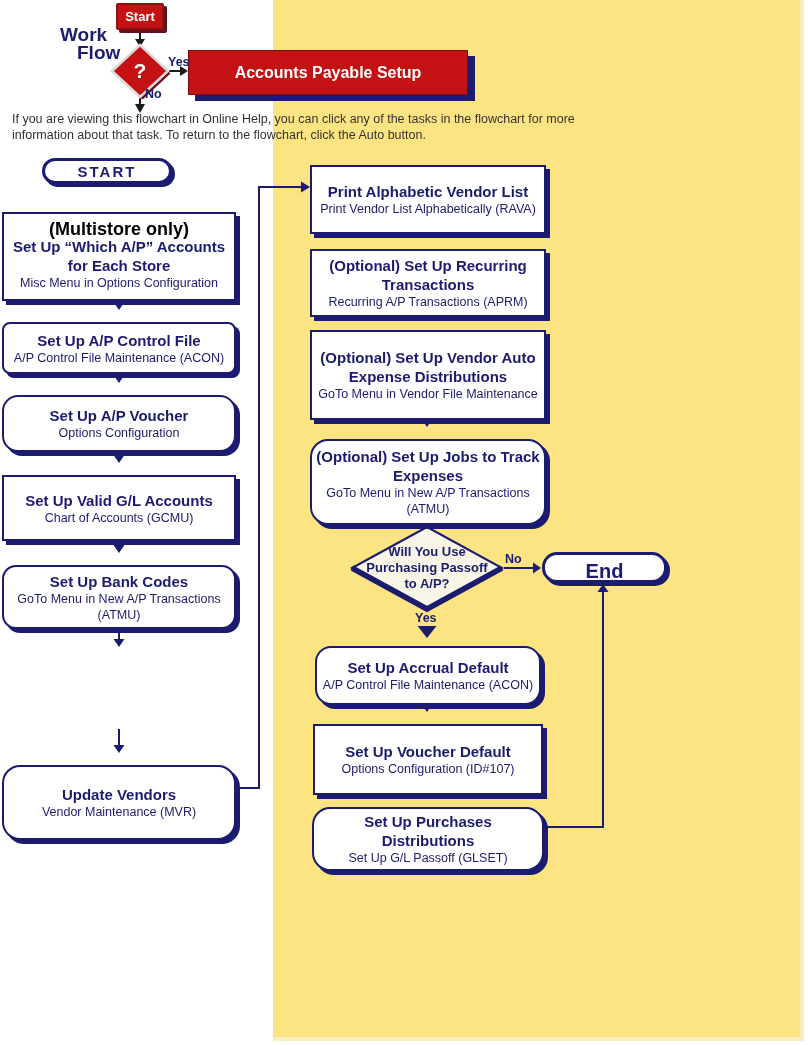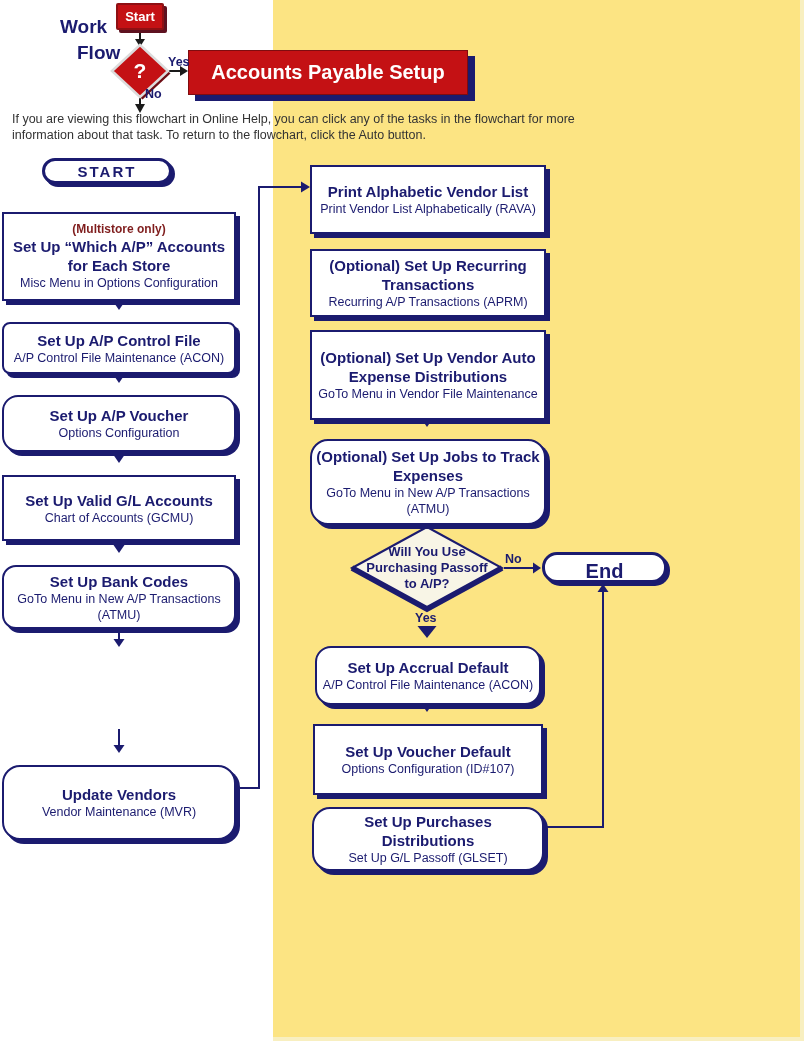--- a/index.html
+++ b/index.html
@@ -6,21 +6,21 @@
   .stage{position:relative;width:808px;height:1045px;background:#ffffff;overflow:hidden;
          font-family:"Liberation Sans",sans-serif;}
   .yellow-panel{position:absolute;left:273px;top:0;width:527px;height:1037px;
     background:#FCE483;border-right:4px solid #F8EFC0;border-bottom:4px solid #F8EFC0;z-index:0;}
   .layer{position:absolute;left:0;top:0;z-index:1;}
   
   .fbox{position:absolute;z-index:2;background:#ffffff;border:2px solid #1B1B6F;
         box-shadow:4px 4px 0 #1B1B6F;display:flex;flex-direction:column;justify-content:center;
         align-items:center;text-align:center;padding:2px 4px;box-sizing:border-box;margin-top:12px;}
   .r8{border-radius:8px;} .r14{border-radius:14px;} .r16{border-radius:16px;} .r18{border-radius:18px;}
-  .b-pre{font-size:12px;font-weight:bold;color:#7f1d1d;line-height:15px;}
+  .b-pre{font-size:18px;font-weight:bold;color:#000000;line-height:15px;}
   .b-title{font-size:15px;font-weight:bold;color:#1B1B6F;line-height:19px;}
   .b-sub{font-size:12.5px;color:#1B1B6F;line-height:16px;}
   .pill{position:absolute;z-index:2;background:#ffffff;border:3px solid #1B1B6F;border-radius:15px;
         box-shadow:3px 3px 0 #1B1B6F;display:flex;align-items:center;justify-content:center;box-sizing:border-box;}
   .pill-label{font-weight:bold;color:#1B1B6F;}
   
   .decision-text{position:absolute;z-index:2;text-align:center;font-weight:bold;font-size:13px;
                  line-height:16px;color:#1B1B6F;}
   .branch-label{position:absolute;z-index:3;font-weight:bold;font-size:12.5px;color:#1B1B6F;}
   
@@ -28,21 +28,21 @@
   .logo-start{position:absolute;left:116px;top:3px;width:48px;height:27px;z-index:2;
     background:#C41114;border:2px solid #8F1013;box-shadow:3px 3px 0 #5E1220;border-radius:2px;
     display:flex;align-items:center;justify-content:center;box-sizing:border-box;}
   .logo-start span{color:#fff;font-weight:bold;font-size:13px;}
   .qmark{position:absolute;left:112px;top:45px;width:56px;height:52px;z-index:3;display:flex;
          align-items:center;justify-content:center;color:#fff;font-weight:bold;font-size:21px;}
   
   .banner{position:absolute;left:188px;top:50px;width:280px;height:45px;z-index:2;
     background:#C41114;border:1px solid #7F0C0F;box-shadow:7px 6px 0 #1B1B6F;
     display:flex;align-items:center;justify-content:center;box-sizing:border-box;}
-  .banner span{color:#ffffff;font-weight:bold;font-size:20px;white-space:nowrap;}
+  .banner span{color:#ffffff;font-weight:bold;font-size:16px;white-space:nowrap;}
   .intro{position:absolute;left:12px;top:111px;z-index:2;font-size:12.5px;color:#333333;line-height:16px;}
 </style>
 </head>
 <body>
 
 <div class="stage">
 
   <div class="yellow-panel"></div>
 
   <svg class="layer" width="808" height="1045">
@@ -92,21 +92,21 @@
 
     <line x1="427" y1="694" x2="427" y2="705" stroke="#1B1B6F" stroke-width="2"></line>
     <polygon points="421.5,704 432.5,704 427,712" fill="#1B1B6F"></polygon>
     <line x1="427" y1="784" x2="427" y2="788" stroke="#1B1B6F" stroke-width="2"></line>
     <polygon points="421.5,787 432.5,787 427,795" fill="#1B1B6F"></polygon>
 
     <polyline points="544,827 603,827 603,592" fill="none" stroke="#1B1B6F" stroke-width="2"></polyline>
     <polygon points="597.5,592 608.5,592 603,584" fill="#1B1B6F"></polygon>
   </svg>
 
-  <div class="brand" style="left:60px;top:16px;text-align:right;">Work</div>
+  <div class="brand" style="left:60px;top:24px;text-align:right;">Work</div>
   <div class="brand" style="left:77px;top:42px;">Flow</div>
   <div class="logo-start">
     <span>Start</span>
   </div>
   <div class="qmark">?</div>
   <div class="branch-label" style="left:168px;top:55px;">Yes</div>
   <div class="branch-label" style="left:145px;top:87px;">No</div>
 
   <div class="banner">
     <span>Accounts Payable Setup</span>

